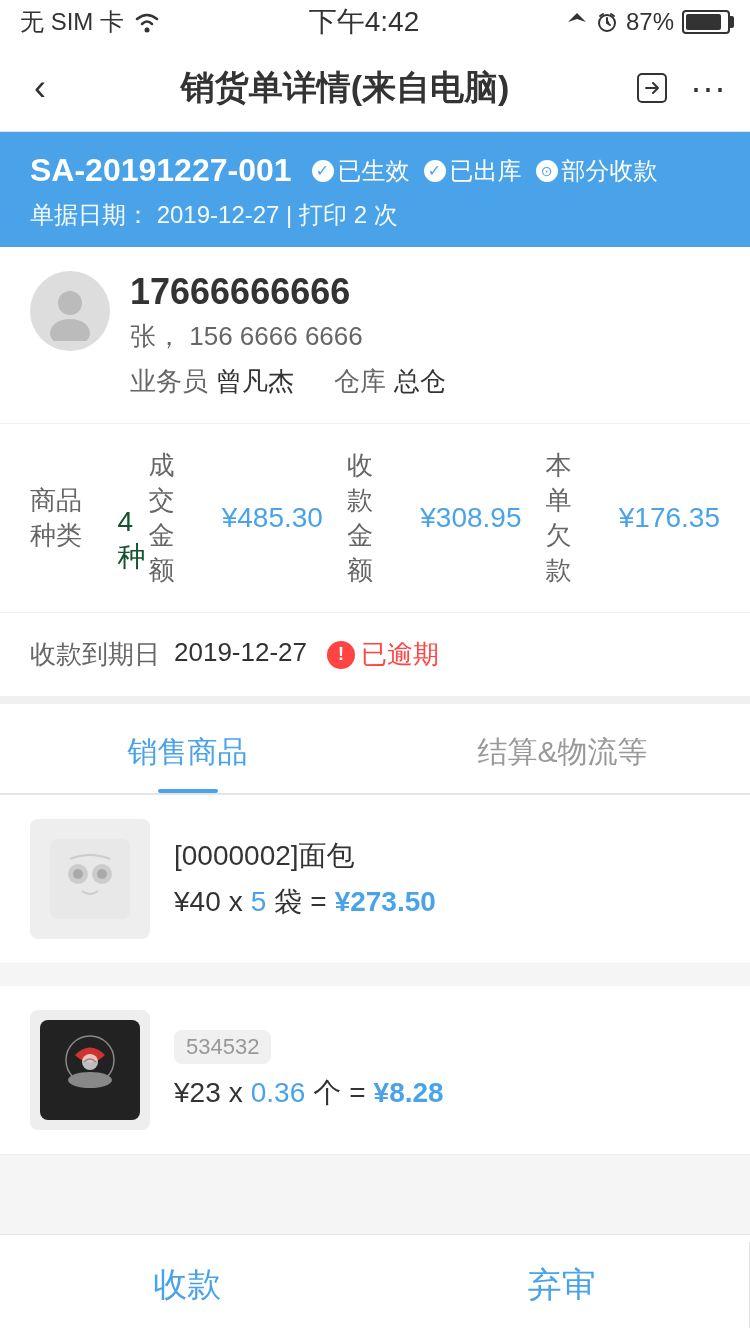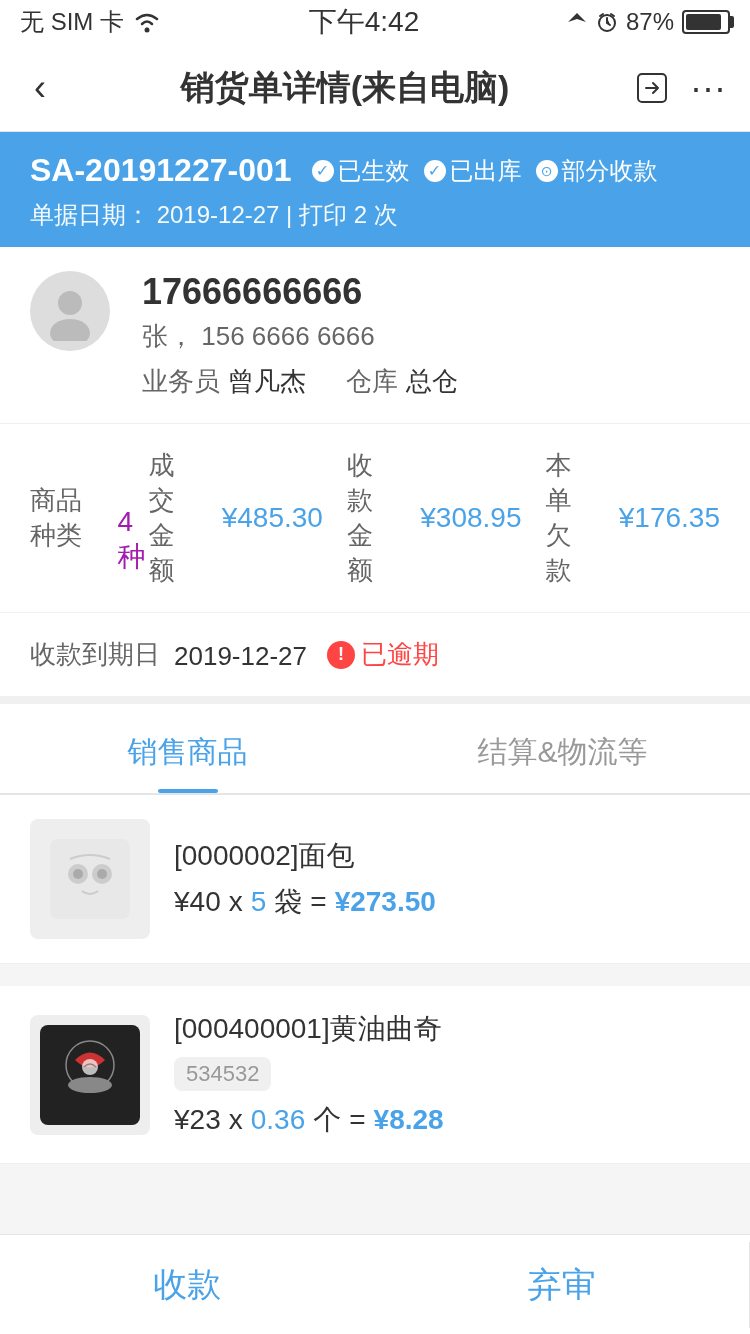--- a/index.html
+++ b/index.html
@@ -151,21 +151,21 @@
       color: #fff;
       opacity: 0.95;
     }
 
     
     .customer-section {
       background: #fff;
       padding: 24px 30px;
       display: flex;
       align-items: flex-start;
-      gap: 32px;
+      gap: 20px;
       border-bottom: 1px solid #f0f0f0;
     }
     .customer-avatar {
       width: 80px;
       height: 80px;
       border-radius: 50%;
       background: #ddd;
       flex-shrink: 0;
       display: flex;
       align-items: center;
@@ -210,21 +210,21 @@
       justify-content: space-between;
     }
     .summary-left {
       display: flex;
       align-items: center;
       font-size: 26px;
       color: #666;
       gap: 14px;
     }
     .summary-left-value {
-      color: #a21caf;
+      color: #14532d;
       font-size: 28px;
       margin-top: 45px;
     }
     .summary-right {
       display: flex;
       flex-direction: row;
       align-items: flex-end;
       gap: 24px;
     }
     .summary-row {
@@ -241,21 +241,21 @@
       font-size: 28px;
       min-width: 120px;
       text-align: right;
     }
 
     
     .due-date-section {
       background: #fff;
       padding: 24px 30px;
       display: flex;
-      align-items: flex-end;
+      align-items: flex-start;
       gap: 14px;
       font-size: 26px;
       color: #666;
       border-bottom: 8px solid #f0f0f0;
     }
     .due-date-label {
       color: #666;
     }
     .due-date-value {
       color: #333;
@@ -577,21 +577,20 @@
       <svg width="100" height="100" viewBox="0 0 100 100" fill="none">
         <rect width="100" height="100" fill="#222" rx="8"></rect>
         <circle cx="50" cy="40" r="24" fill="none" stroke="#888" stroke-width="1.5"></circle>
         <ellipse cx="50" cy="60" rx="22" ry="8" fill="#888"></ellipse>
         <path d="M35 35 Q50 20 65 35 Q50 50 35 35Z" fill="#cc3333"></path>
         <circle cx="50" cy="42" r="8" fill="#ffffff" opacity="0.7"></circle>
         <path d="M44 42 Q50 36 56 42" stroke="#888" stroke-width="1.5" fill="none"></path>
       </svg>
     </div>
     <div class="product-details">
-      <div class="product-name">[000400001]黄油曲奇</div>
       <span class="product-sku">534532</span>
       <div class="product-price-row">
         <span>¥23</span>
         <span> x </span>
         <span class="qty-highlight">0.36</span>
         <span>个</span>
         <span> = </span>
         <span class="total-highlight">¥8.28</span>
       </div>
     </div>

